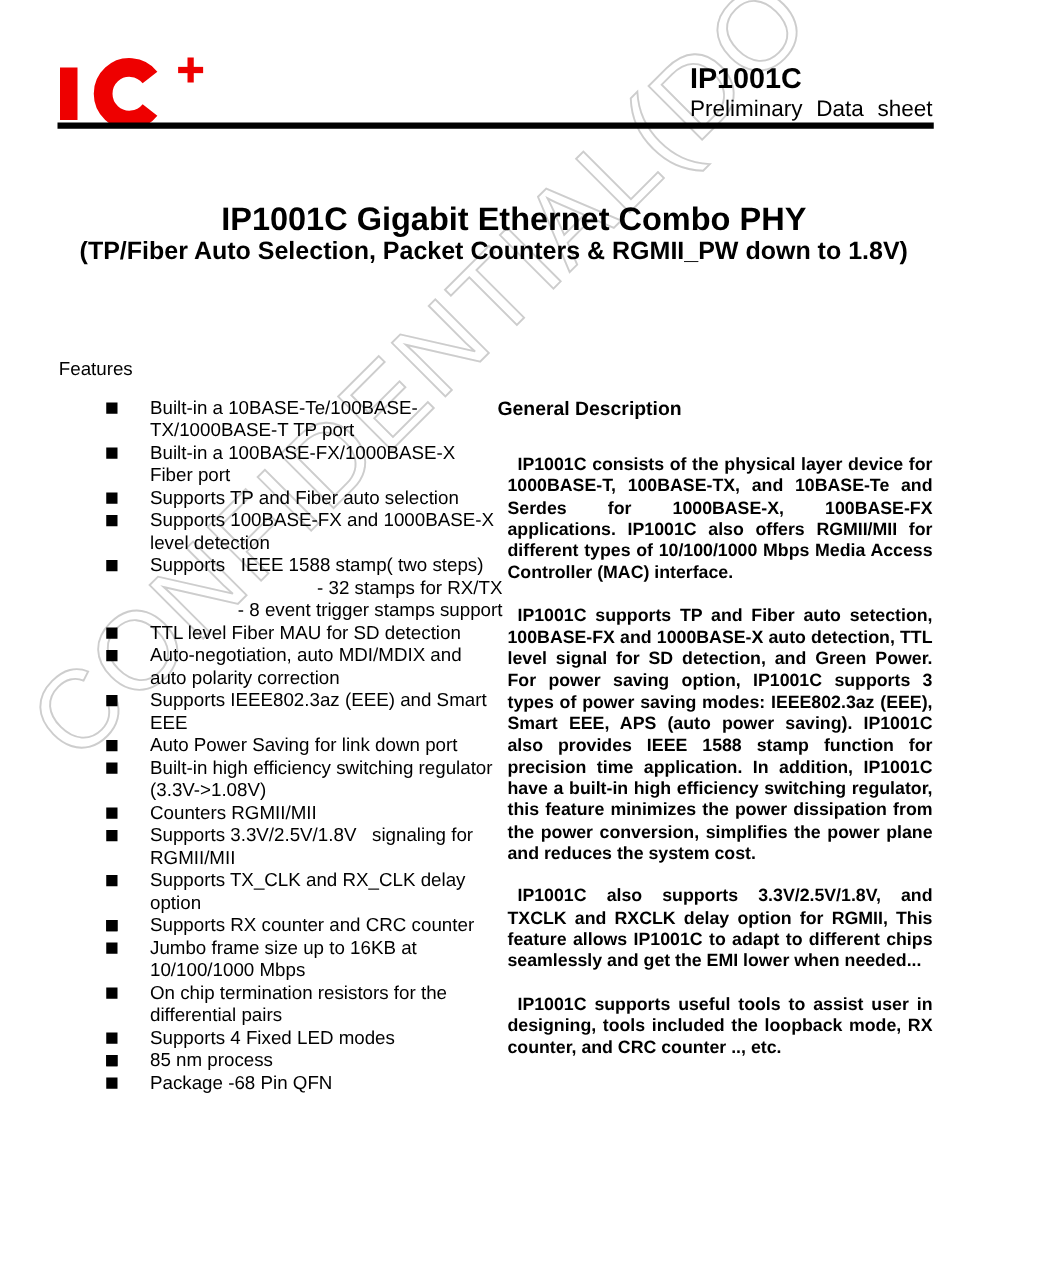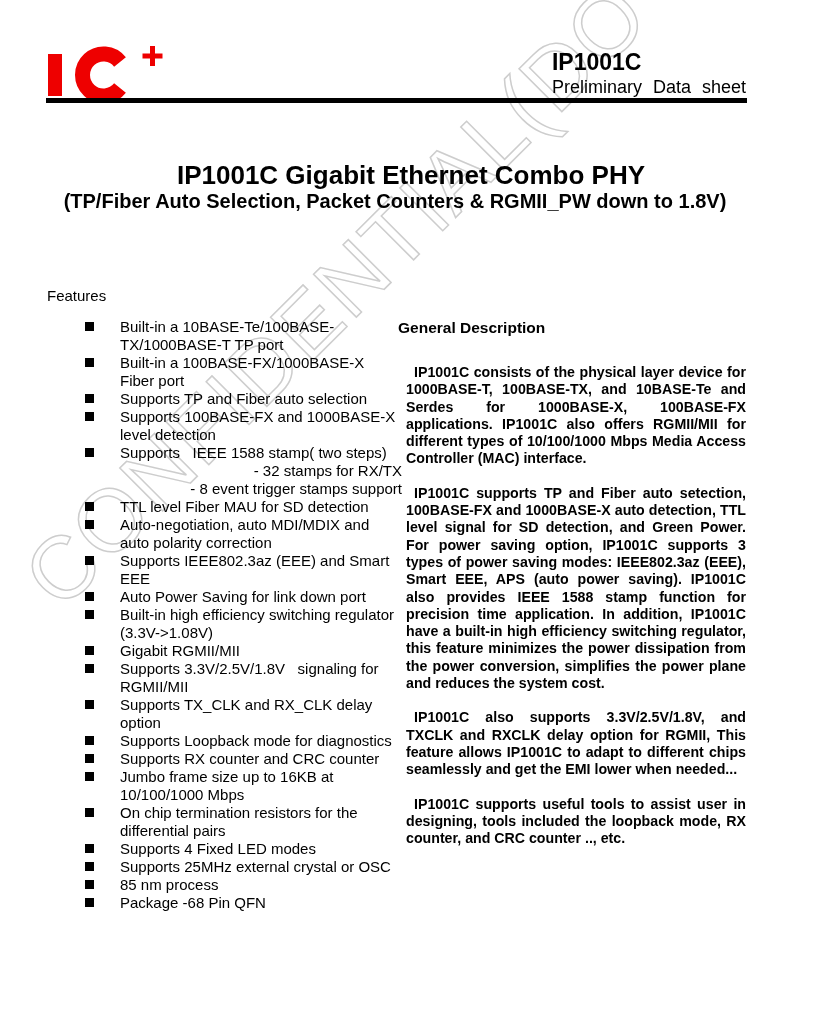--- a/index.html
+++ b/index.html
@@ -56,29 +56,29 @@
     <li><span class="bullet"></span><span style="white-space: pre-wrap;">Built-in a 10BASE-Te/100BASE-TX/1000BASE-T TP port</span></li>
     <li><span class="bullet"></span><span style="white-space: pre-wrap;">Built-in a 100BASE-FX/1000BASE-X Fiber port</span></li>
     <li><span class="bullet"></span><span style="white-space: pre-wrap;">Supports TP and Fiber auto selection</span></li>
     <li><span class="bullet"></span><span style="white-space: pre-wrap;">Supports 100BASE-FX and 1000BASE-X level detection</span></li>
     <li><span class="bullet"></span><span style="white-space: pre-wrap;">Supports   IEEE 1588 stamp( two steps)</span><span class="sub">- 32 stamps for RX/TX</span><span class="sub">- 8 event trigger stamps support</span></li>
     <li><span class="bullet"></span><span style="white-space: pre-wrap;">TTL level Fiber MAU for SD detection</span></li>
     <li><span class="bullet"></span><span style="white-space: pre-wrap;">Auto-negotiation, auto MDI/MDIX and auto polarity correction</span></li>
     <li><span class="bullet"></span><span style="white-space: pre-wrap;">Supports IEEE802.3az (EEE) and Smart EEE</span></li>
     <li><span class="bullet"></span><span style="white-space: pre-wrap;">Auto Power Saving for link down port</span></li>
     <li><span class="bullet"></span><span style="white-space: pre-wrap;">Built-in high efficiency switching regulator (3.3V-&gt;1.08V)</span></li>
-    <li><span class="bullet"></span><span style="white-space: pre-wrap;">Gigabit RGMII/MII</span></li>
+    <li><span class="bullet"></span><span style="white-space: pre-wrap;">Counters RGMII/MII</span></li>
     <li><span class="bullet"></span><span style="white-space: pre-wrap;">Supports 3.3V/2.5V/1.8V   signaling for RGMII/MII</span></li>
     <li><span class="bullet"></span><span style="white-space: pre-wrap;">Supports TX_CLK and RX_CLK delay option</span></li>
-    <li><span class="bullet"></span><span style="white-space: pre-wrap;">Supports Loopback mode for diagnostics</span></li>
+    <li><span class="bullet"></span></li>
     <li><span class="bullet"></span><span style="white-space: pre-wrap; margin-top: 12px;">Supports RX counter and CRC counter</span></li>
     <li><span class="bullet"></span><span style="white-space: pre-wrap;">Jumbo frame size up to 16KB at 10/100/1000 Mbps</span></li>
     <li><span class="bullet"></span><span style="white-space: pre-wrap;">On chip termination resistors for the differential pairs</span></li>
     <li><span class="bullet"></span><span style="white-space: pre-wrap; margin-top: 19px;">Supports 4 Fixed LED modes</span></li>
-    <li><span class="bullet"></span><span style="white-space: pre-wrap;">Supports 25MHz external crystal or OSC</span></li>
+    <li><span class="bullet"></span></li>
     <li><span class="bullet"></span><span style="white-space: pre-wrap;">85 nm process</span></li>
     <li><span class="bullet"></span><span style="white-space: pre-wrap;">Package -68 Pin QFN</span></li>
   </ul>
 
 <div class="gd-h">General Description</div>
 <div class="gd" style="top:348px;">
   <p>IP1001C consists of the physical layer device for 1000BASE-T, 100BASE-TX, and 10BASE-Te and Serdes for 1000BASE-X, 100BASE-FX applications. IP1001C also offers RGMII/MII for different types of 10/100/1000 Mbps Media Access Controller (MAC) interface.</p>
   <p>IP1001C supports TP and Fiber auto setection, 100BASE-FX and 1000BASE-X auto detection, TTL level signal for SD detection, and Green Power. For power saving option, IP1001C supports 3 types of power saving modes: IEEE802.3az (EEE), Smart EEE, APS (auto power saving). IP1001C also provides IEEE 1588 stamp function for precision time application. In addition, IP1001C have a built-in high efficiency switching regulator, this feature minimizes the power dissipation from the power conversion, simplifies the power plane and reduces the system cost.</p>
   <p>IP1001C also supports 3.3V/2.5V/1.8V, and TXCLK and RXCLK delay option for RGMII, This feature allows IP1001C to adapt to different chips seamlessly and get the EMI lower when needed...</p>
   <p>IP1001C supports useful tools to assist user in designing, tools included the loopback mode, RX counter, and CRC counter .., etc.</p>

